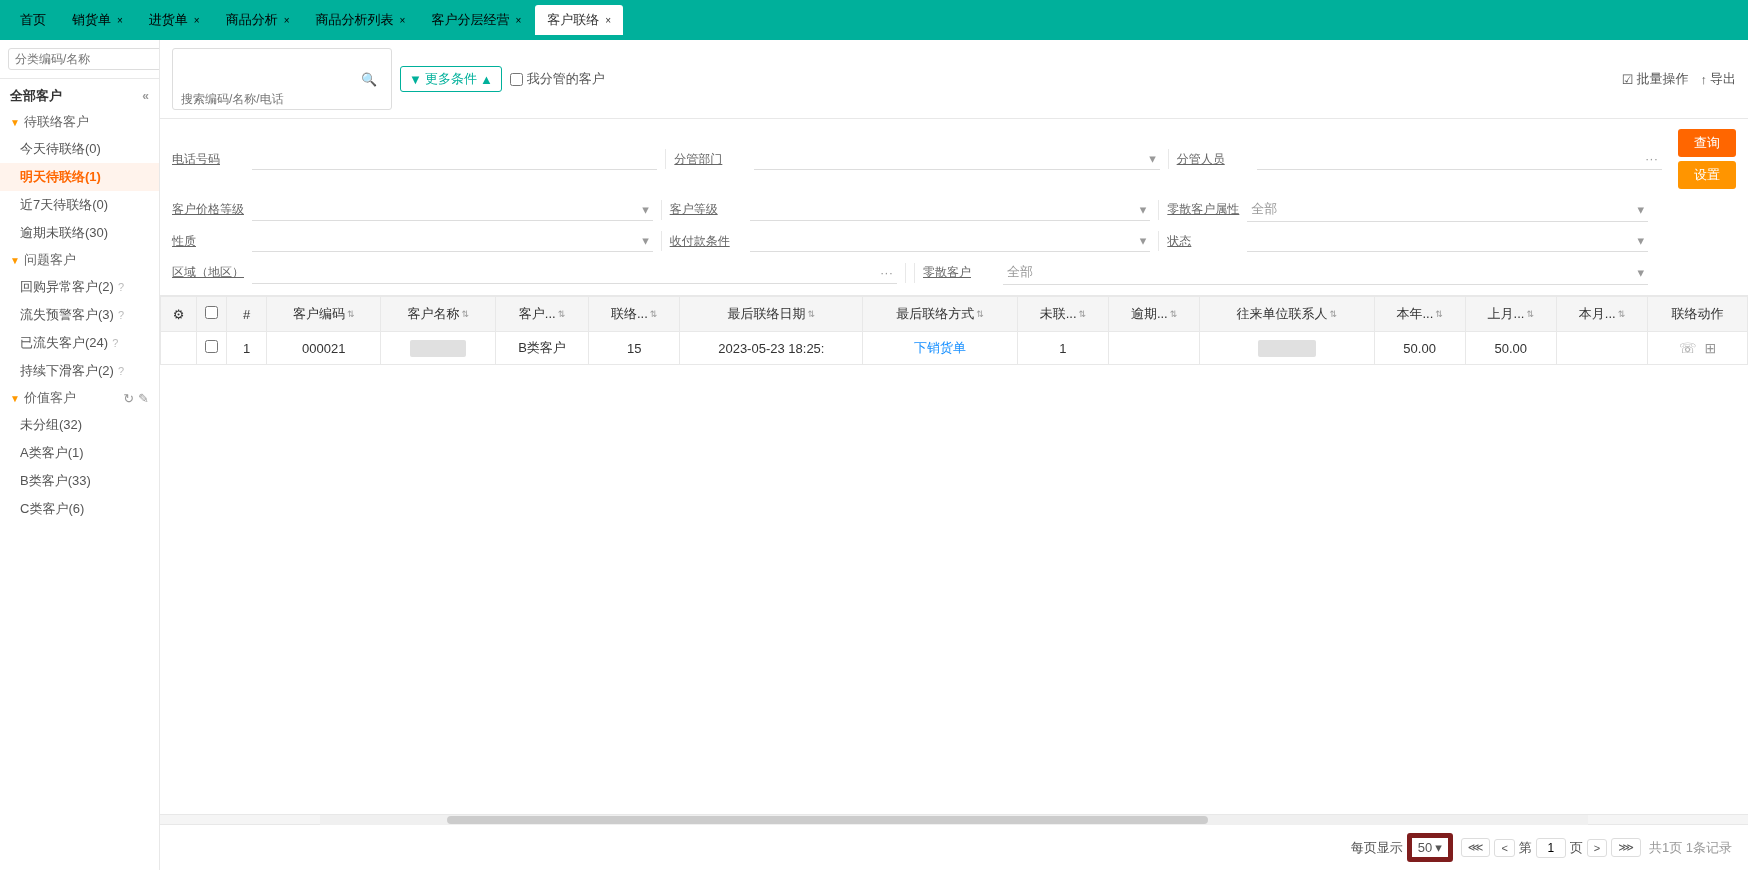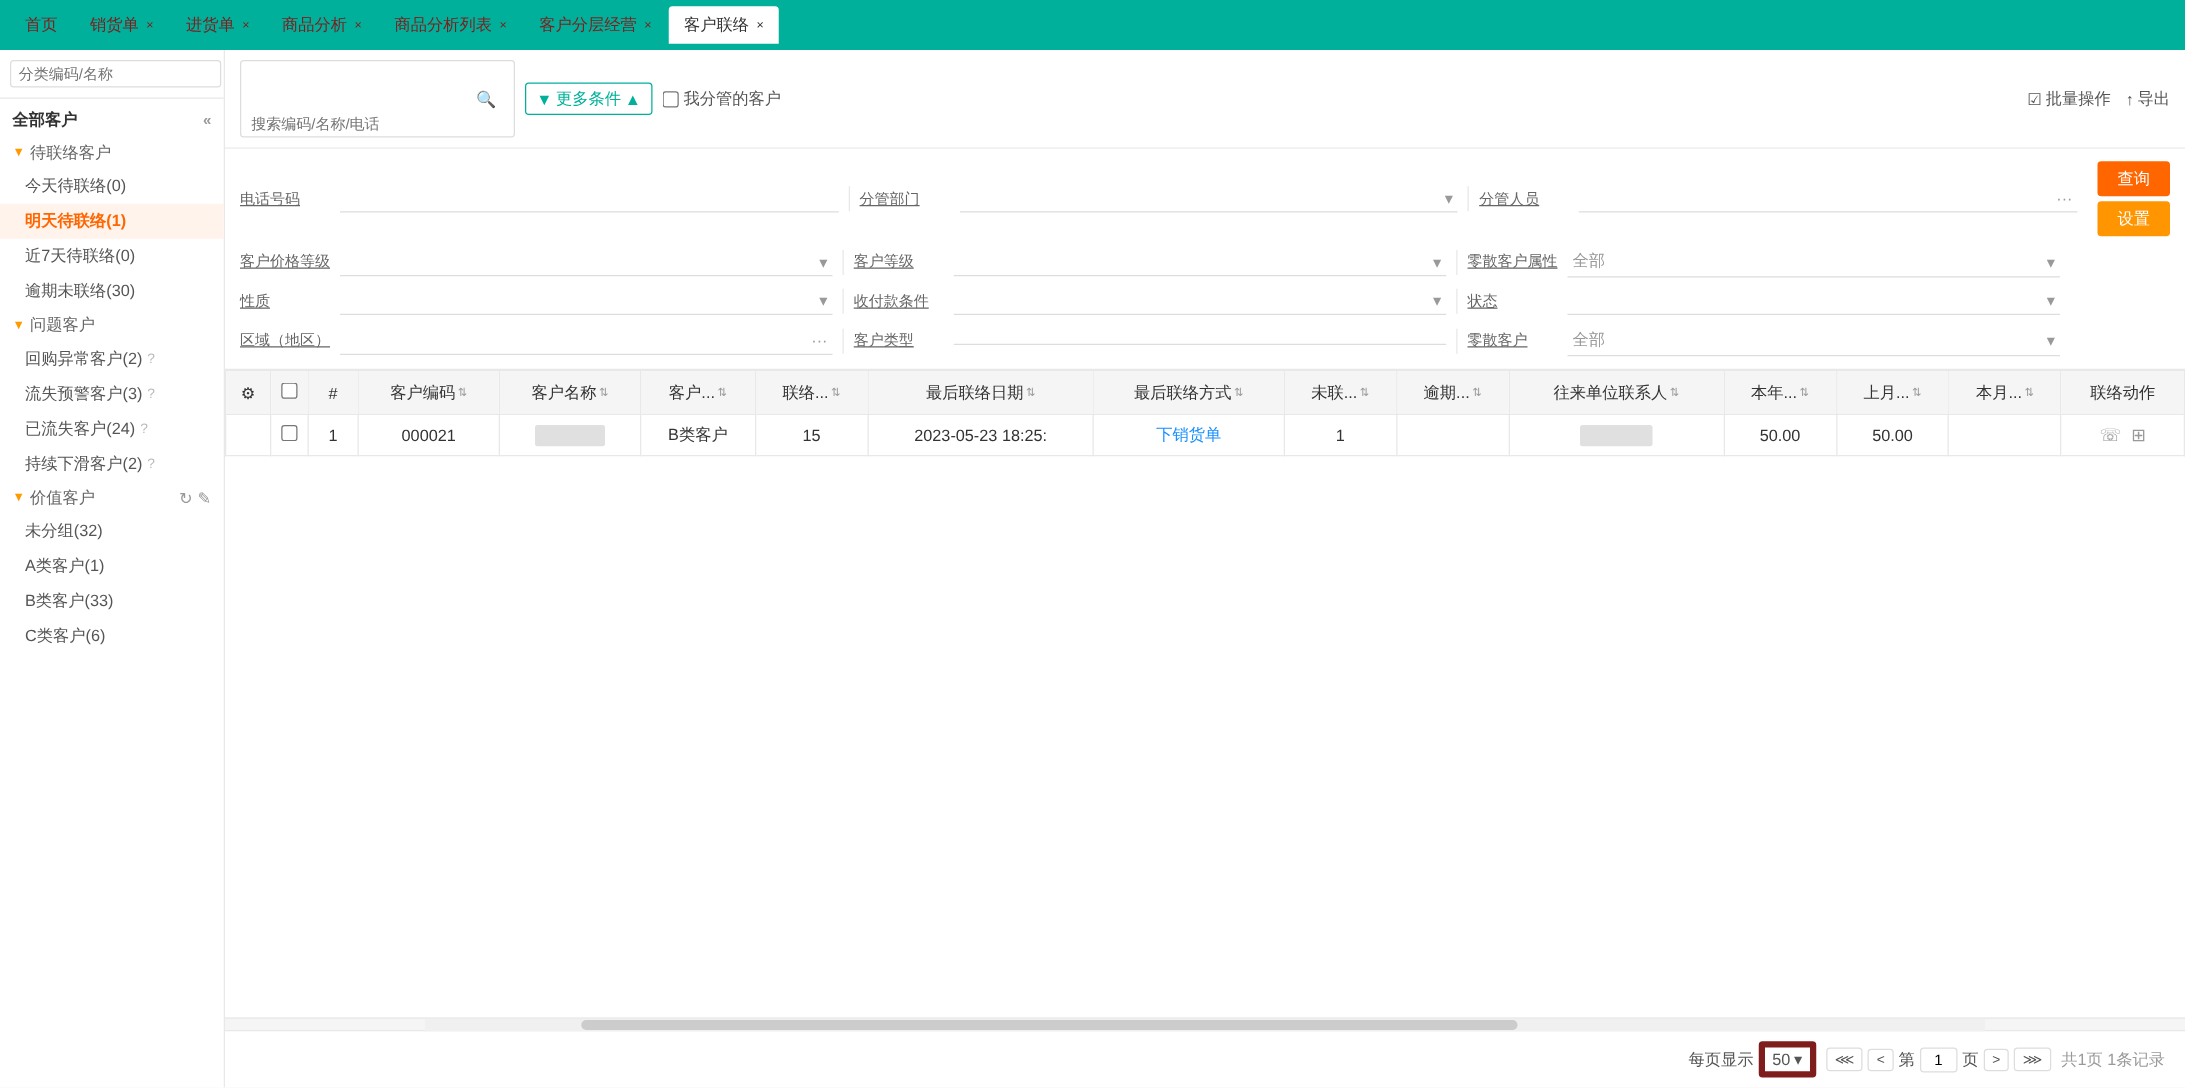--- a/index.html
+++ b/index.html
@@ -8,42 +8,42 @@
     
     .top-nav {
       background: #00b09b;
       height: 40px;
       display: flex;
       align-items: center;
       padding: 0 8px;
       gap: 2px;
     }
     .nav-item {
-      color: #7f1d1d;
+      color: #000000;
       padding: 6px 12px;
       cursor: pointer;
       border-radius: 3px 3px 0 0;
       white-space: nowrap;
       display: flex;
       align-items: center;
       gap: 4px;
       font-size: 13px;
     }
     .nav-item.active { background: #fff; color: #333; }
     .nav-item .close-icon { font-size: 10px; color: inherit; margin-left: 2px; }
     
     
     .main-layout {
       display: flex;
       height: calc(100vh - 40px);
     }
     
     
     .sidebar {
-      width: 180px;
+      width: 160px;
       background: #fff;
       border-right: 1px solid #e8e8e8;
       overflow-y: auto;
       flex-shrink: 0;
     }
     .sidebar-search {
       display: flex;
       align-items: center;
       padding: 8px;
       border-bottom: 1px solid #e8e8e8;
@@ -536,25 +536,20 @@
       </div>
 
       <div class="filter-row" style="margin-bottom:0;">
         <div class="filter-field">
           <span class="filter-label">区域（地区）</span>
           <div class="filter-select" style="flex:1; border:none; border-bottom:1px solid #ddd; padding:3px 4px; font-size:12px; display:flex; align-items:center; justify-content:flex-end; cursor:pointer;">
             <span>···</span>
           </div>
         </div>
         <div class="filter-divider"></div>
-        <div class="filter-field">
-          <span class="filter-label">客户类型</span>
-          <div class="filter-select" style="flex:1; border:none; border-bottom:1px solid #ddd; padding:3px 4px; font-size:12px; display:flex; align-items:center; justify-content:flex-end; cursor:pointer;">
-          </div>
-        </div>
         <div class="filter-divider"></div>
         <div class="filter-field">
           <span class="filter-label">零散客户</span>
           <div class="filter-select" style="flex:1; border:none; border-bottom:1px solid #ddd; padding:3px 4px; font-size:12px; display:flex; align-items:center; justify-content:space-between; cursor:pointer;">
             <span>全部</span>
             <span>▾</span>
           </div>
         </div>
         <div style="width: 80px;"></div>
       </div>

